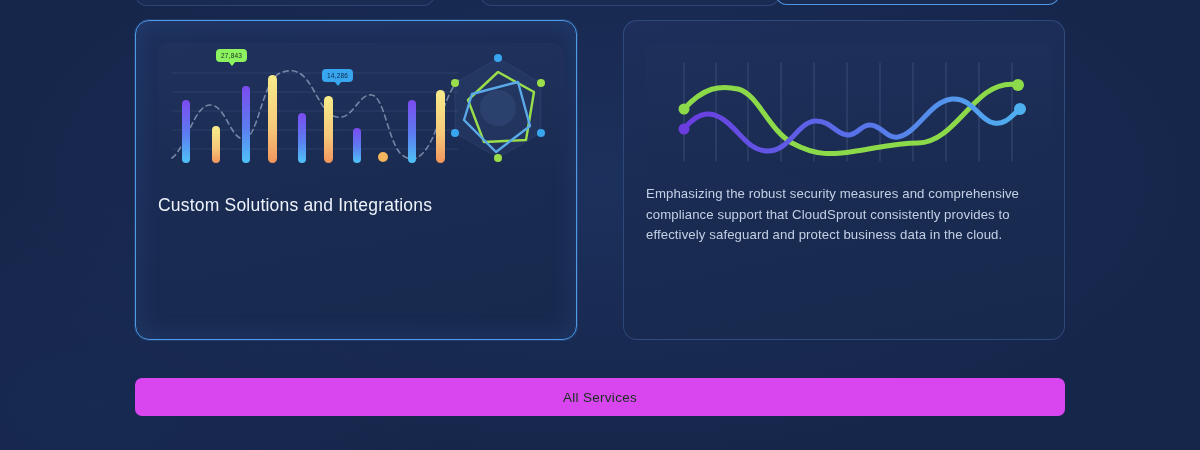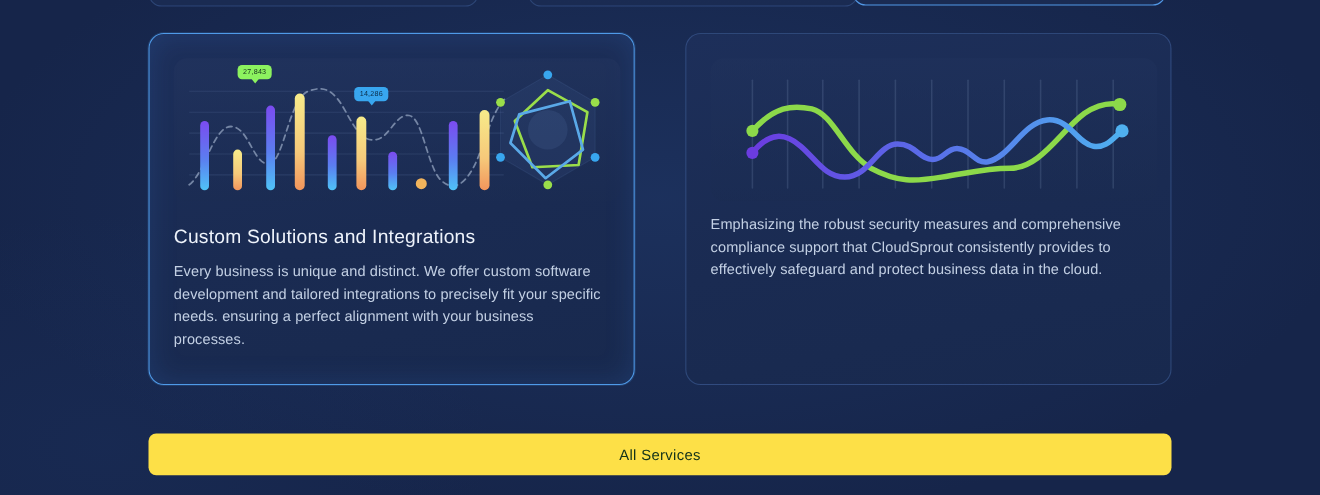--- a/index.html
+++ b/index.html
@@ -45,21 +45,21 @@
   .top-card.b { left: 480px;  width: 300px; }
   .top-card.c {
     left: 775px; width: 285px;
     border-color: rgba(90,170,255,0.85);
     top: -41px;
   }
 
   
   .cards {
     position: absolute;
-    left: 0; top: 30px;
+    left: 0; top: 20px;
     width: 1200px;
     display: flex;
     gap: 46px;
     padding: 0 135px;
   }
 
   .card {
     position: relative;
     width: 450px;
     height: 320px;
@@ -111,30 +111,29 @@
 
   
   .cta {
     position: absolute;
     left: 135px;
     top: 378px;
     width: 930px;
     height: 38px;
     border: none;
     border-radius: 7px;
-    background: #fde047;
+    background: #d946ef;
     color: #14331a;
     font-family: "Liberation Sans", sans-serif;
     font-size: 13.5px;
     letter-spacing: 0.3px;
     cursor: pointer;
     display: flex;
     align-items: center;
     justify-content: center;
-    margin-top: 16px;
   }
 
   
   .tip {
     position: absolute;
     border-radius: 4px;
     padding: 2px 5px;
     font-size: 6.5px;
     letter-spacing: 0.2px;
     white-space: nowrap;
@@ -234,21 +233,20 @@
         <circle cx="60" cy="10" r="4" fill="#38a6ef"></circle>
         <circle cx="103" cy="35" r="4" fill="#9ade4a"></circle>
         <circle cx="103" cy="85" r="4" fill="#38a6ef"></circle>
         <circle cx="60" cy="110" r="4" fill="#9ade4a"></circle>
         <circle cx="17" cy="85" r="4" fill="#38a6ef"></circle>
         <circle cx="17" cy="35" r="4" fill="#9ade4a"></circle>
       </svg>
     </div>
 
     <h3 class="card-title">Custom Solutions and Integrations</h3>
-    <p class="card-body">Every business is unique and distinct. We offer custom software development and tailored integrations to precisely fit your specific needs. ensuring a perfect alignment with your business processes.</p>
   </div>
 
   <div class="card secondary">
 
     <div class="panel right-panel">
       <svg width="406" height="130" viewBox="0 0 406 130" xmlns="http://www.w3.org/2000/svg">
         <defs>
           <linearGradient id="gLine2" x1="0" y1="0" x2="1" y2="0">
             <stop offset="0%" stop-color="#6b3ce0"></stop>
             <stop offset="45%" stop-color="#5a6ae8"></stop>

